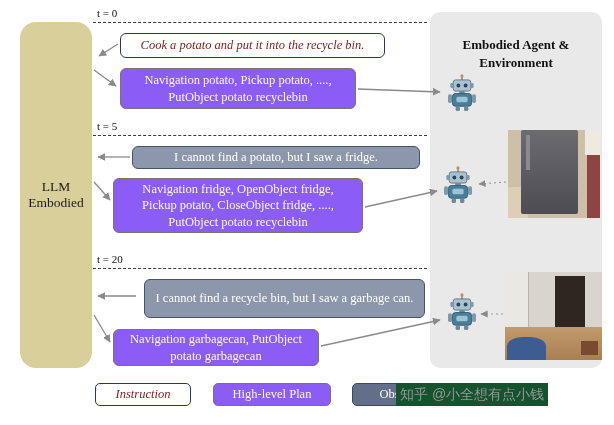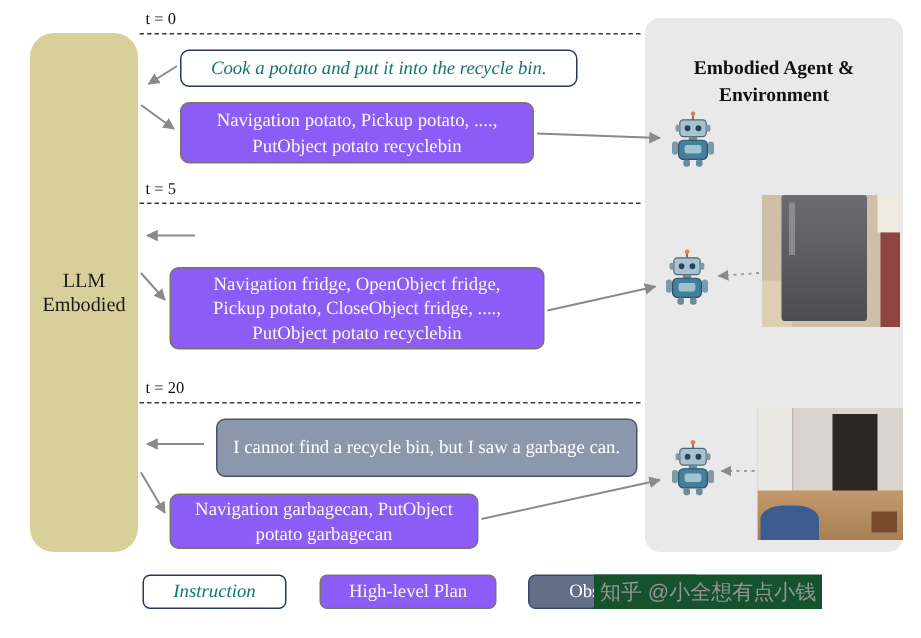--- a/index.html
+++ b/index.html
@@ -25,21 +25,21 @@
   }
   
   .sep{position:absolute;left:93px;width:334px;height:0;border-top:1.3px dashed #3a3a3a;z-index:2;}
   .sep-label{position:absolute;font-size:11px;color:#111;z-index:2;}
   
   .msg{
     position:absolute;border-radius:6px;box-sizing:border-box;
     display:flex;align-items:center;justify-content:center;text-align:center;
     font-size:12.5px;line-height:1.3;padding:2px 10px;z-index:2;
   }
-  .instruction{background:#ffffff;border:1.5px solid #27375f;font-style:italic;color:#0f766e;}
+  .instruction{background:#ffffff;border:1.5px solid #27375f;font-style:italic;color:#7f1d1d;}
   .plan{background:#8b5cf6;border:1.5px solid #7d7468;color:#fbf8f0;}
   .obs{background:#8d97ab;border:1px solid #46536f;color:#ffffff;}
   .obs-legend{background:#636f88;border:1px solid #39476a;color:#ffffff;}
   
   .robot{position:absolute;width:32px;height:41px;z-index:3;}
   
   .photo{position:absolute;overflow:hidden;z-index:3;background:#cdbfa8;}
   .photo div{position:absolute;}
   
   .legend-box{
@@ -71,20 +71,21 @@
   <div class="sep" style="top:22px"></div>
   <div class="sep-label" style="left:97px;top:7px">t = 0</div>
   <div class="sep" style="top:135px"></div>
   <div class="sep-label" style="left:97px;top:120px">t = 5</div>
   <div class="sep" style="top:268px"></div>
   <div class="sep-label" style="left:97px;top:253px">t = 20</div>
 
   <div class="msg instruction" style="left:120px;top:33px;width:265px;height:25px">Cook a potato and put it into the recycle bin.</div>
   <div class="msg plan" style="left:120px;top:68px;width:236px;height:41px">Navigation potato, Pickup potato, ...., PutObject potato recyclebin</div>
 
+  <div class="msg obs" style="left:132px;top:146px;width:288px;height:23px">I cannot find a potato, but I saw a fridge.</div>
   <div class="msg plan" style="left:113px;top:178px;width:250px;height:55px">Navigation fridge, OpenObject fridge, Pickup potato, CloseObject fridge, ...., PutObject potato recyclebin</div>
 
   <div class="msg obs" style="left:144px;top:279px;width:281px;height:39px">I cannot find a recycle bin, but I saw a garbage can.</div>
   <div class="msg plan" style="left:113px;top:329px;width:206px;height:37px">Navigation garbagecan, PutObject potato garbagecan</div>
 
   <svg class="robot" style="left:446px;top:73px" viewBox="0 0 40 50">
     <line x1="20" y1="3" x2="20" y2="8" stroke="#55707e" stroke-width="1.5"></line>
       <circle cx="20" cy="3" r="2" fill="#d9825f"></circle>
     <rect x="9" y="8" width="22" height="14" rx="3" fill="#a9c2ce" stroke="#4c6876"></rect>
     <circle cx="15.5" cy="15" r="2.4" fill="#24455c"></circle>

